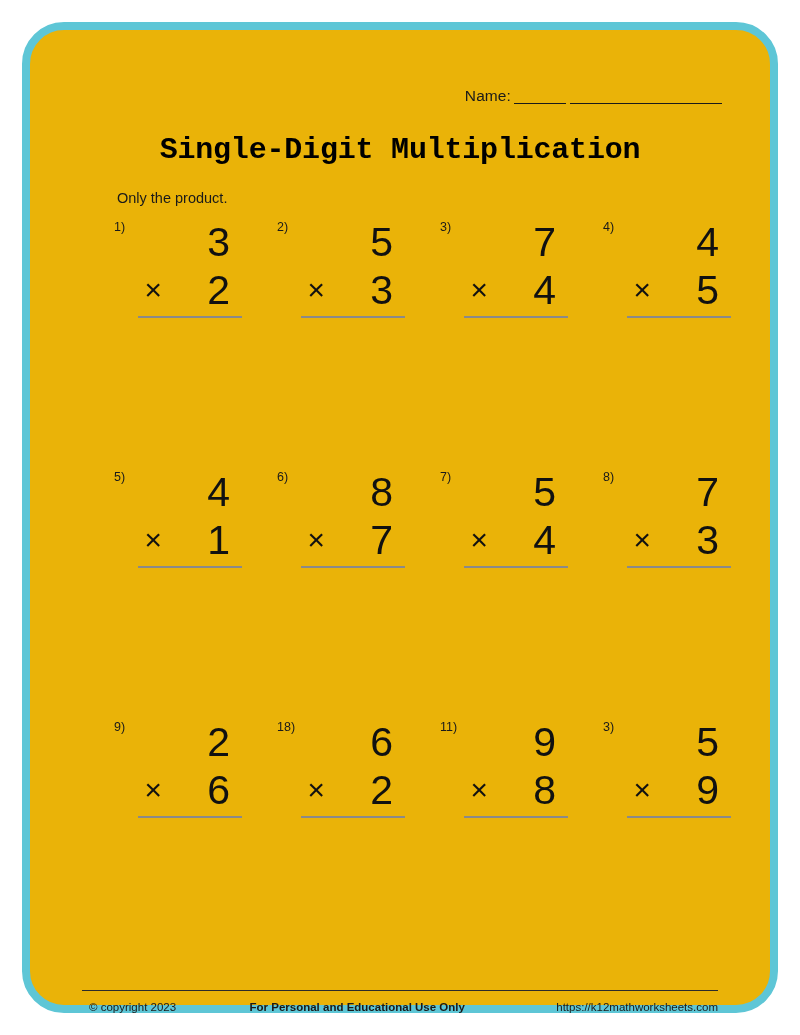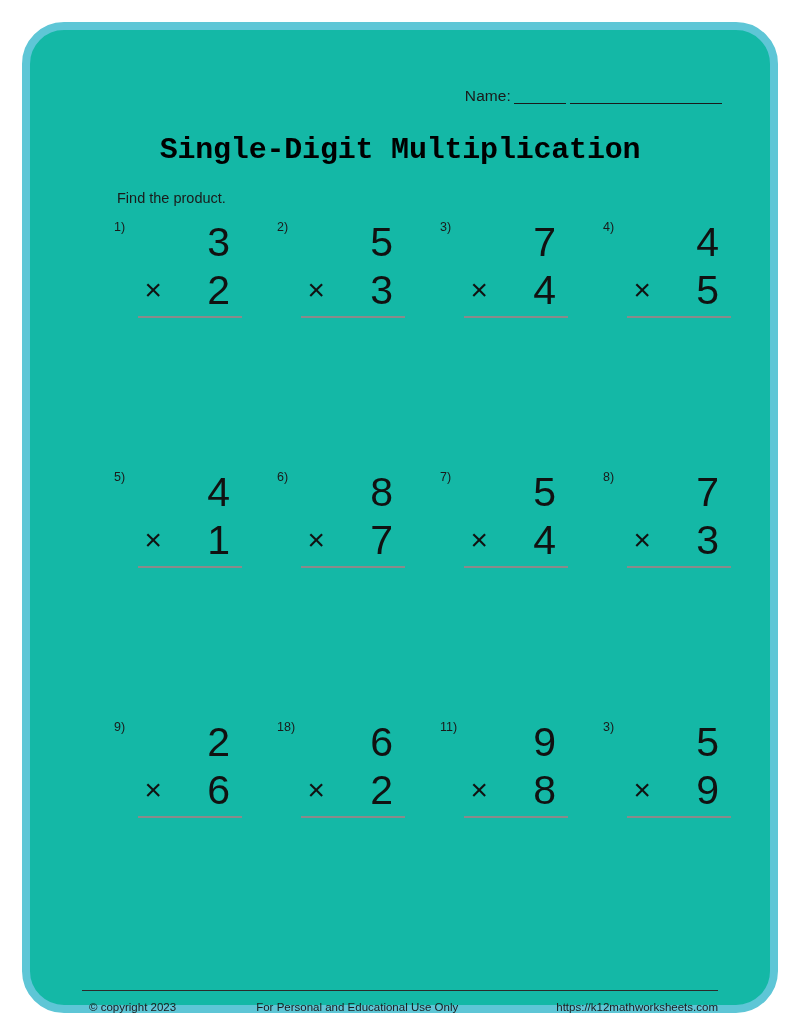--- a/index.html
+++ b/index.html
@@ -26,21 +26,21 @@
   }
   .frame {
     position: absolute;
     left: 22px;
     top: 22px;
     width: 756px;
     height: 991px;
     box-sizing: border-box;
     border: 8px solid #5ec6d6;
     border-radius: 42px;
-    background: #14b8a6;
+    background: #eab308;
   }
 
   
   .name-row {
     position: absolute;
     right: 48px;
     top: 58px;
     display: flex;
     align-items: flex-end;
     gap: 0px;
@@ -167,38 +167,39 @@
     top: 971px;
     display: flex;
     justify-content: space-between;
     align-items: center;
     font-size: 11.5px;
     color: #1a1a1a;
   }
   .footer .mid {
     flex: 0 0 auto;
     margin-left: -18px;
+    font-weight: bold;
   }
 </style>
 </head>
 <body>
 
 <div class="page">
   <div class="frame">
 
     <div class="name-row">
       <span class="name-label">Name:</span>
       <span class="name-blank-a"></span>
       <span class="name-blank-gap"></span>
       <span class="name-blank-b"></span>
     </div>
 
     <div class="title">Single-Digit Multiplication</div>
 
-    <div class="instruction">Find the product.</div>
+    <div class="instruction">Only the product.</div>
 
     <div class="grid">
 
       <div class="prow">
         <div class="prob" style="left:0px">
           <span class="idx">1)</span>
           <div class="stack">
             <span class="line1">3</span>
             <span class="line2"><i class="op">×</i>2</span>
             <div class="rule"></div>

